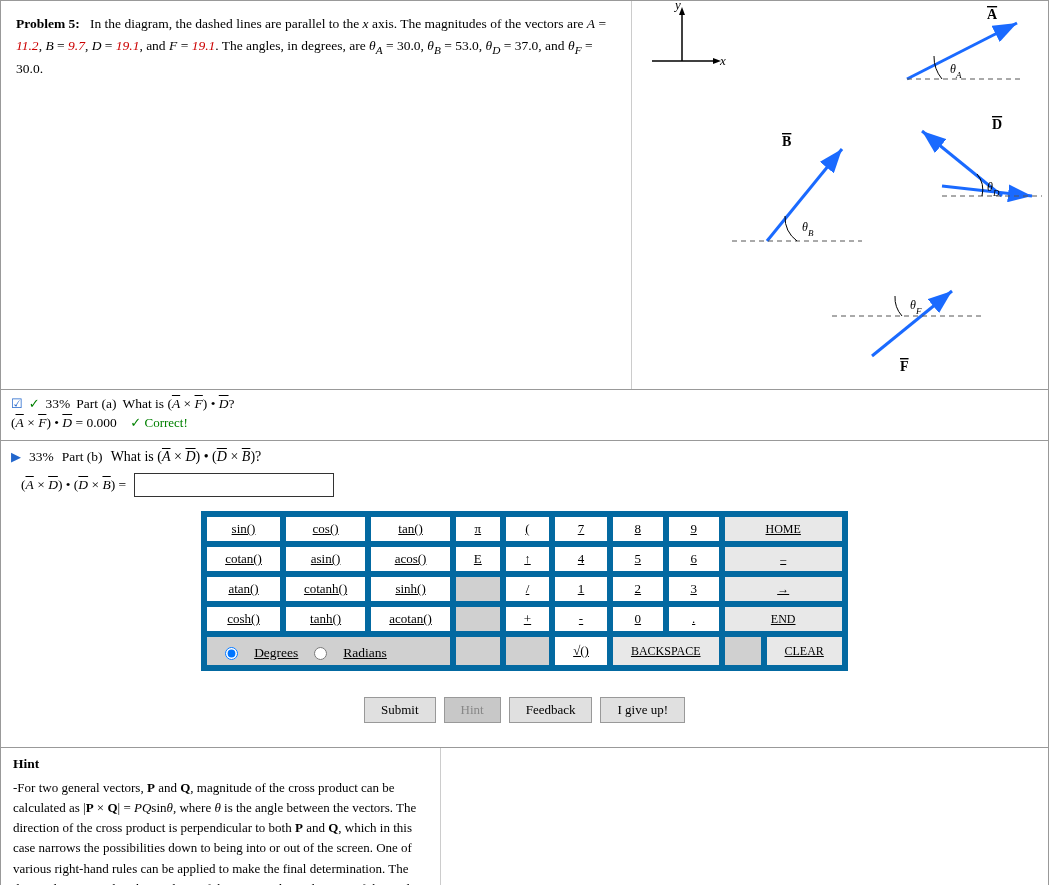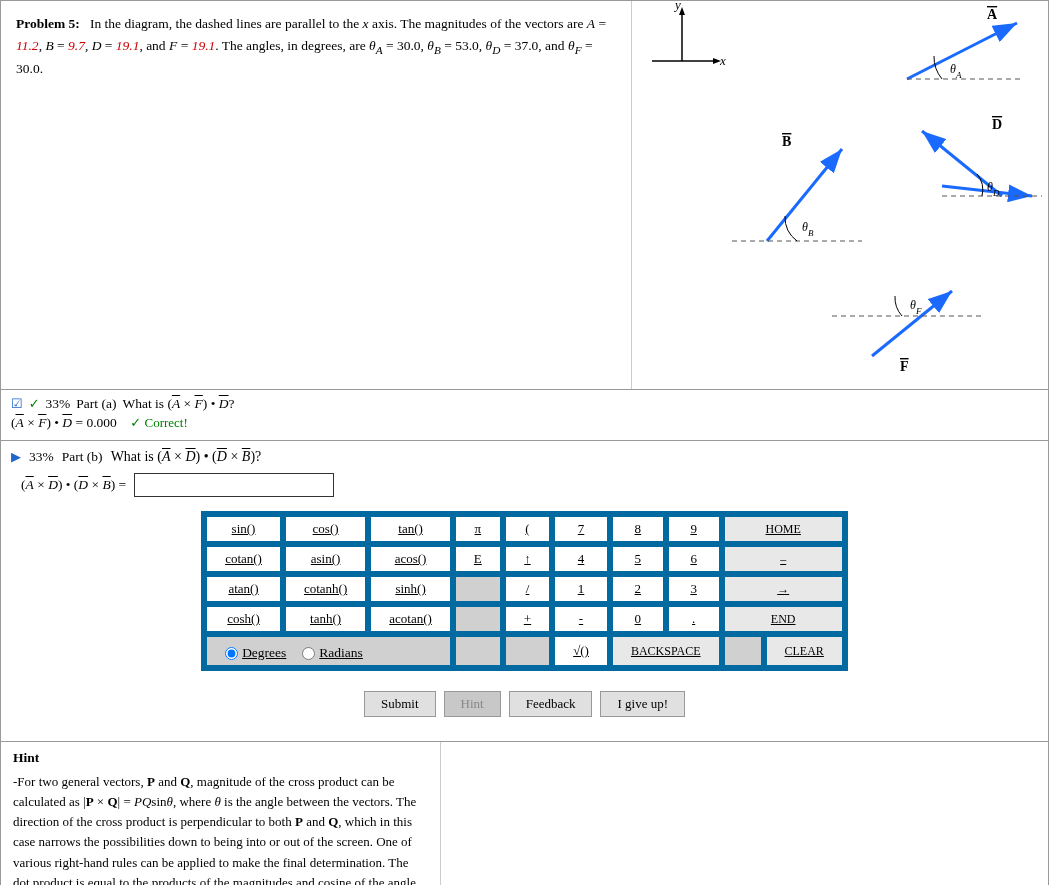--- a/index.html
+++ b/index.html
@@ -101,28 +101,28 @@
     .calc-cell.special { background: #e8e8e8; font-size: 12px; }
     .calc-cell.gray { background: #d0d0d0; }
 
     .radio-row {
       display: flex;
       gap: 16px;
       align-items: center;
       font-size: 13.5px;
       margin-top: 4px;
     }
-    .radio-row label { display: flex; align-items: center; gap: 4px; cursor: pointer; justify-content: flex-end; }
+    .radio-row label { display: flex; align-items: center; gap: 16px; cursor: pointer; justify-content: flex-end; }
 
     
     .button-row {
       display: flex;
       justify-content: center;
       gap: 8px;
-      margin-top: 20px;
+      margin-top: 26px;
       margin-bottom: 6px;
     }
     .btn {
       padding: 4px 16px;
       font-size: 13px;
       border: 1px solid #999;
       background: #e8e8e8;
       cursor: pointer;
       font-family: inherit;
     }

